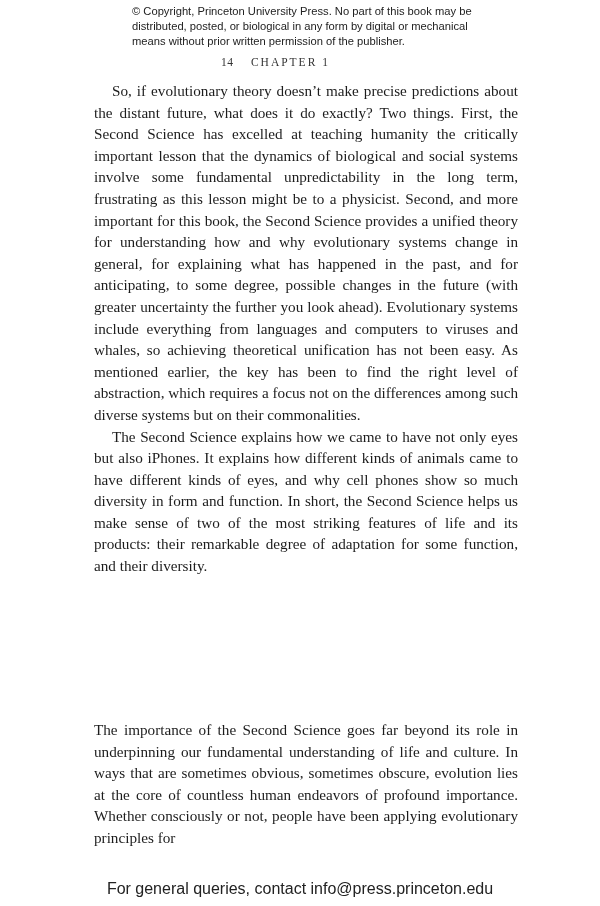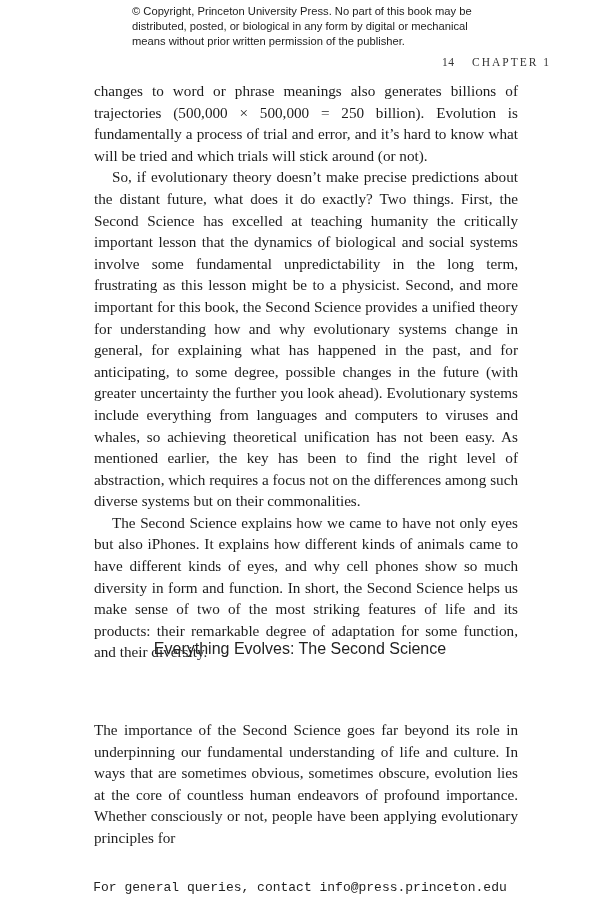--- a/index.html
+++ b/index.html
@@ -5,60 +5,58 @@
     html, body { margin: 0; padding: 0; }
     body {
       width: 600px; height: 906px; background: #ffffff; position: relative; overflow: hidden;
       color: #1a1a1a;
     }
     .copyright {
       position: absolute; left: 132px; top: 4px; width: 360px;
       font-family: "Liberation Sans", sans-serif; font-size: 11.2px; line-height: 15px; color: #222;
     }
     .running-head {
-      position: absolute; left: 0; width: 551px; top: 56px; text-align: right;
+      position: absolute; left: 0; width: 551px; top: 56px; text-align: center;
       font-family: "Liberation Serif", serif; font-size: 11.5px; color: #333; letter-spacing: 0.5px;
     }
     .running-head .pg { margin-right: 14px; }
     .running-head .chap { font-variant: small-caps; letter-spacing: 2px; }
     .body-text {
       position: absolute; left: 94px; width: 424px;
       font-family: "Liberation Serif", serif; font-size: 15.2px; line-height: 21.6px;
       color: #1c1c1c; text-align: justify;
     }
     .body-text p { margin: 0; }
     .body-text p.indent { text-indent: 18px; }
     #block1 { top: 80px; }
     .section-heading {
       position: absolute; left: 0; width: 600px; top: 636px; text-align: center;
       font-family: "Liberation Sans", sans-serif; font-size: 16px; line-height: 25px; color: #222;
     }
     #block2 { top: 690px; margin-top: 29px; }
     .footer {
       position: absolute; left: 0; width: 600px; top: 880px; text-align: center;
-      font-family: Liberation Mono, monospace; font-size: 13px; color: #222;
+      font-family: Liberation Sans, sans-serif; font-size: 16px; color: #222;
     }
   </style>
 </head>
 <body>
 
 <div class="copyright">© Copyright, Princeton University Press. No part of this book may be distributed, posted, or biological in any form by digital or mechanical means without prior written permission of the publisher.</div>
 
 <div class="running-head">
   <span class="pg">14</span>
   <span class="chap">CHAPTER 1</span>
 </div>
 
 <div class="body-text" id="block1">
-  <p>changes to word or phrase meanings also generates billions of trajectories (500,000 × 500,000 = 250 billion). Evolution is fundamentally a process of trial and error, and it’s hard to know what will be tried and which trials will stick around (or not).</p>
   <p class="indent">So, if evolutionary theory doesn’t make precise predictions about the distant future, what does it do exactly? Two things. First, the Second Science has excelled at teaching humanity the critically important lesson that the dynamics of biological and social systems involve some fundamental unpredictability in the long term, frustrating as this lesson might be to a physicist. Second, and more important for this book, the Second Science provides a unified theory for understanding how and why evolutionary systems change in general, for explaining what has happened in the past, and for anticipating, to some degree, possible changes in the future (with greater uncertainty the further you look ahead). Evolutionary systems include everything from languages and computers to viruses and whales, so achieving theoretical unification has not been easy. As mentioned earlier, the key has been to find the right level of abstraction, which requires a focus not on the differences among such diverse systems but on their commonalities.</p>
   <p class="indent">The Second Science explains how we came to have not only eyes but also iPhones. It explains how different kinds of animals came to have different kinds of eyes, and why cell phones show so much diversity in form and function. In short, the Second Science helps us make sense of two of the most striking features of life and its products: their remarkable degree of adaptation for some function, and their diversity.</p>
 </div>
 
 <div class="section-heading">
-  <div>Everything Evolves: The Second Science</div>
 </div>
 
 <div class="body-text" id="block2">
   <p>The importance of the Second Science goes far beyond its role in underpinning our fundamental understanding of life and culture. In ways that are sometimes obvious, sometimes obscure, evolution lies at the core of countless human endeavors of profound importance. Whether consciously or not, people have been applying evolutionary principles for</p>
 </div>
 
 <div class="footer">For general queries, contact info@press.princeton.edu</div>
 
 </body></html>

